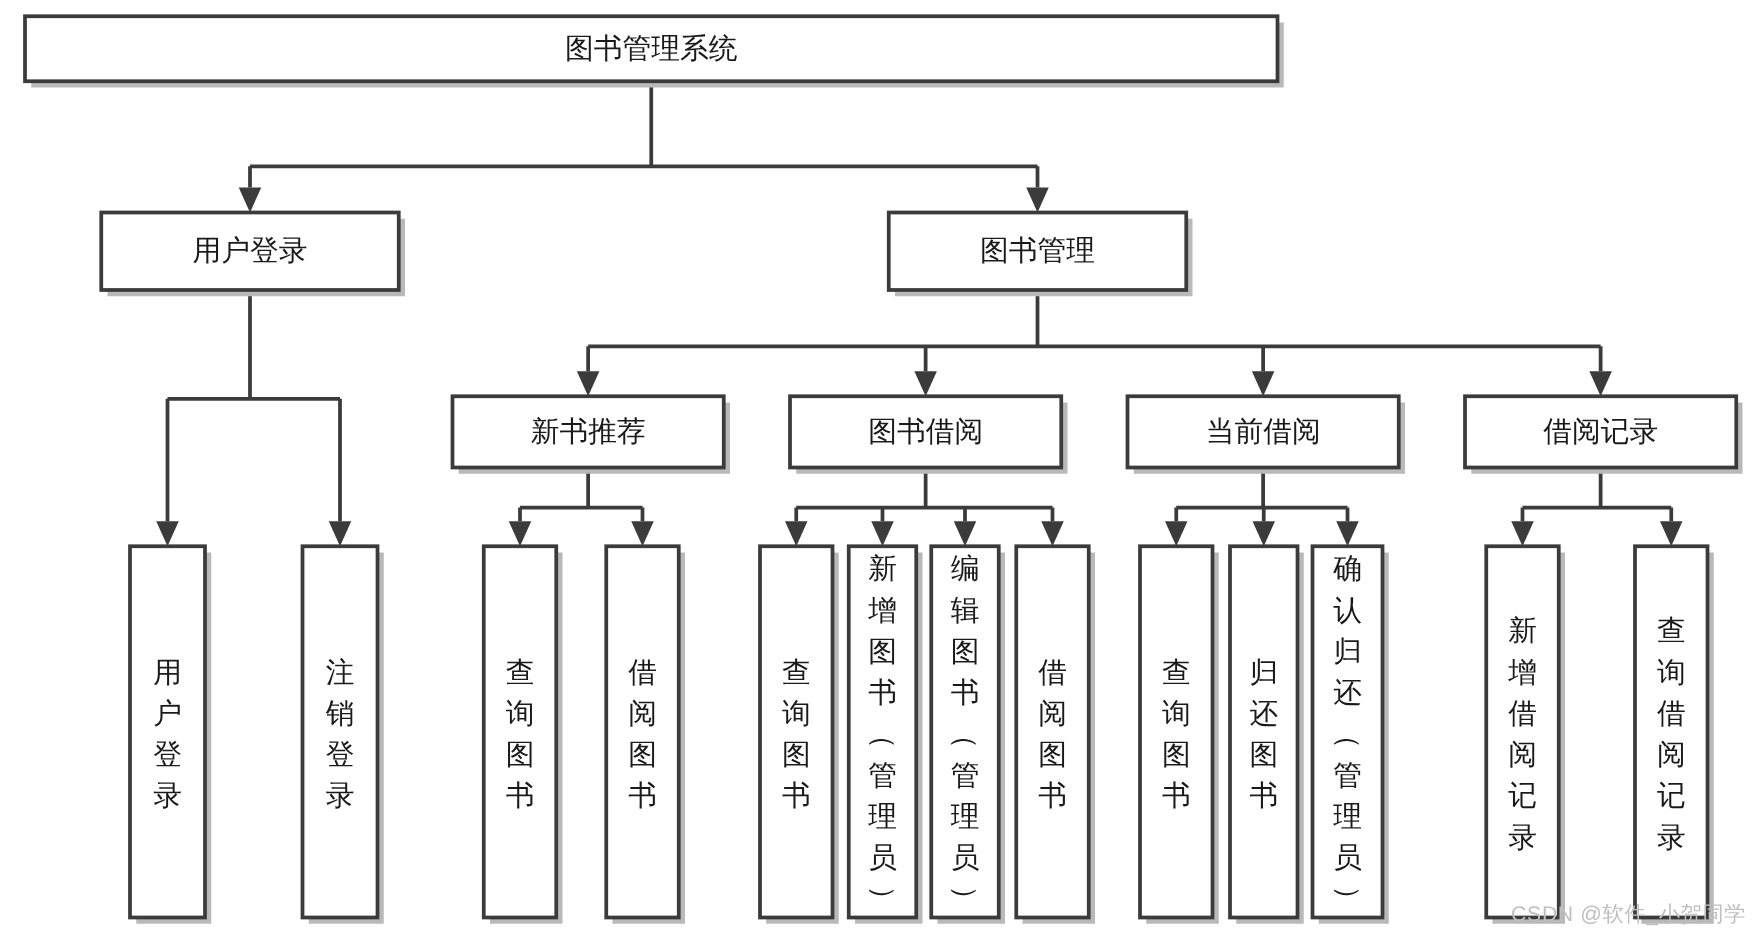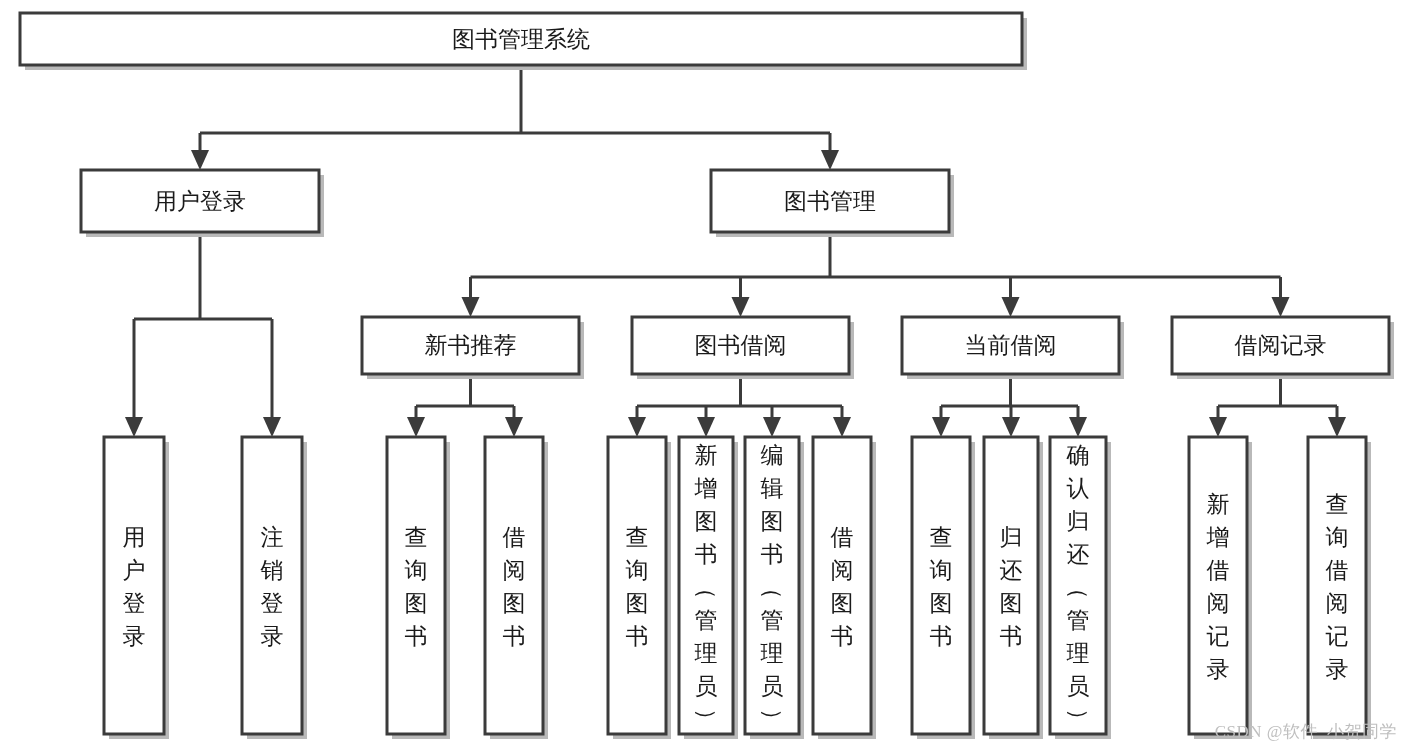--- a/index.html
+++ b/index.html
@@ -53,21 +53,21 @@
   .leaf-label-char {
     font-family: "DejaVu Sans", "Liberation Sans", sans-serif;
     font-size: 23px;
     fill: #1a1a1a;
     text-anchor: middle;
   }
   .watermark {
     position: absolute;
     right: 8px;
     bottom: 4px;
-    font-family: Liberation Serif, serif;
+    font-family: Liberation Sans, sans-serif;
     font-size: 17px;
     color: #bfbfbf;
     letter-spacing: 0.5px;
     white-space: nowrap;
     user-select: none;
   }
 </style>
 </head>
 <body>
 

